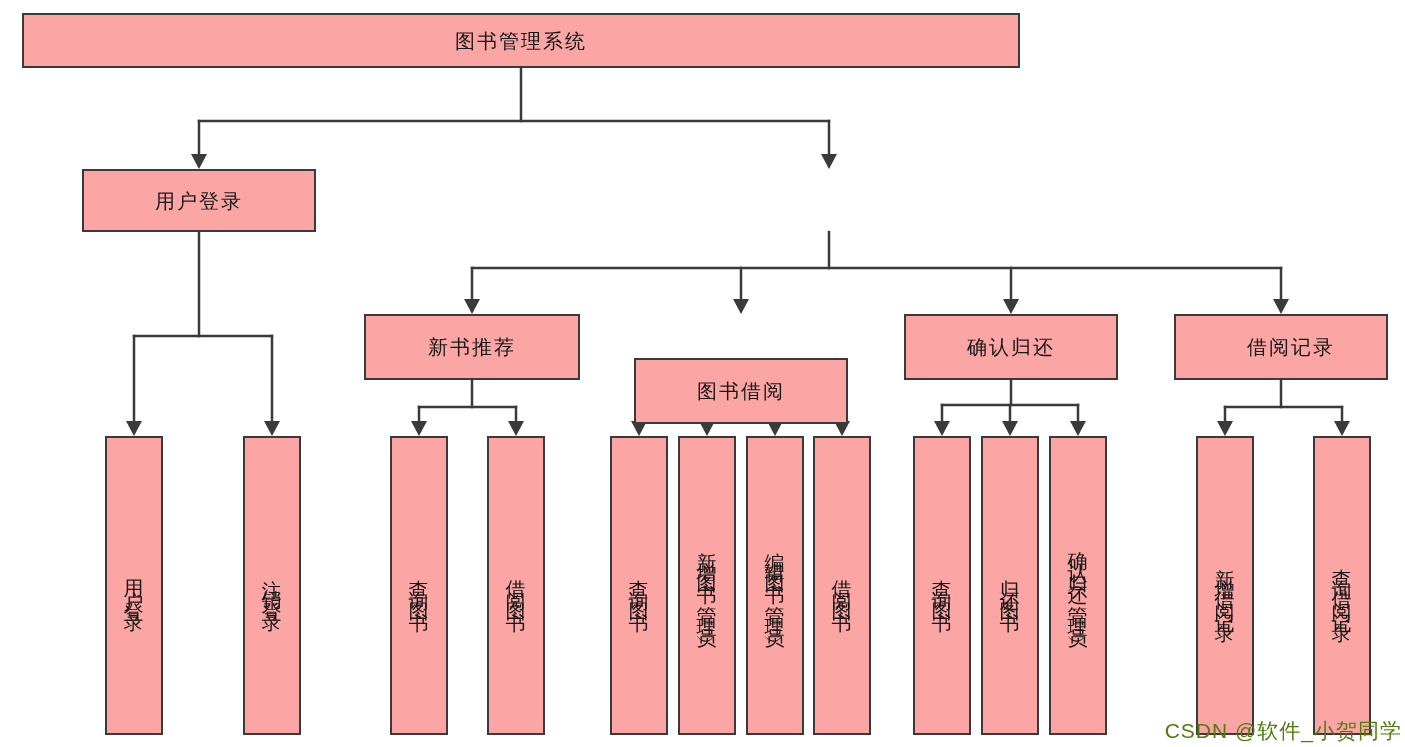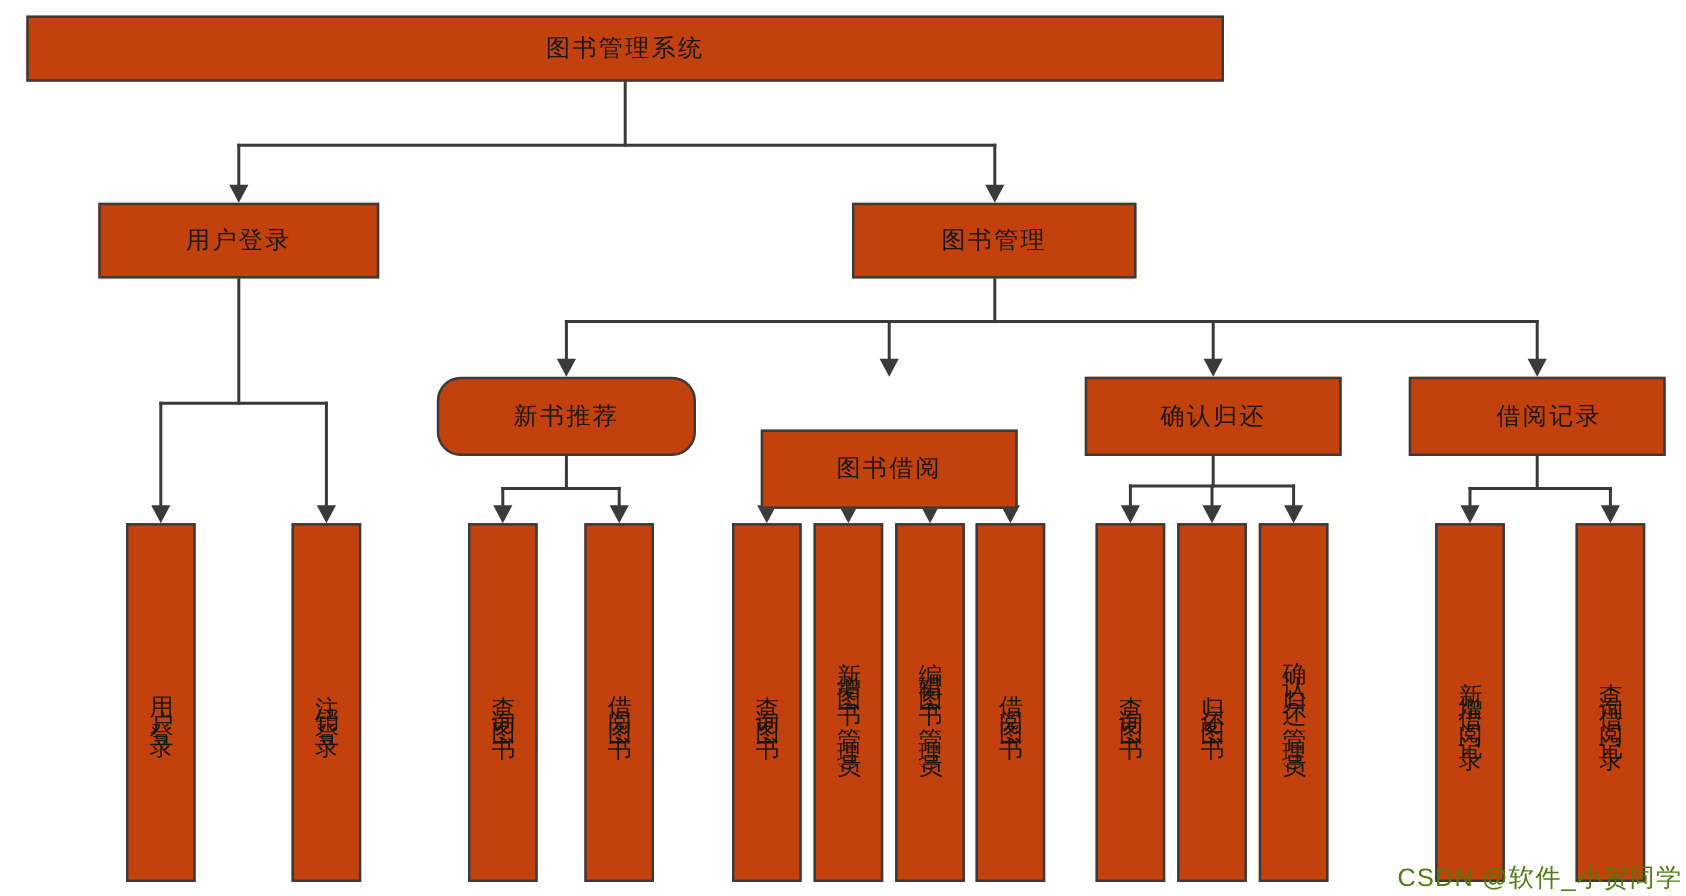--- a/index.html
+++ b/index.html
@@ -3,35 +3,35 @@
 <meta charset="utf-8">
 <style>
   html,body{margin:0;padding:0;background:#fff;}
   *{box-sizing:border-box;}
   .stage{
     position:relative;width:1405px;height:747px;background:#ffffff;overflow:hidden;
     font-family:"Liberation Sans","DejaVu Sans",sans-serif;color:#161616;
   }
   .wires{position:absolute;left:0;top:0;z-index:1;}
   .box{
-    position:absolute;background:#c2410c;border:2.5px solid #3a3a3a;
+    position:absolute;background:#fca5a5;border:2.5px solid #3a3a3a;
     display:flex;align-items:center;justify-content:center;z-index:2;text-align:center;
   }
   .box .lbl{
     font-size:20px;letter-spacing:2px;line-height:1;white-space:nowrap;
   }
   .leaf .lbl{
     writing-mode:vertical-lr;text-orientation:mixed;
     letter-spacing:11px;font-size:20px;line-height:1;
   }
   
   .n-root{left:22px;top:13px;width:998px;height:55px;}
   .n-l2a{left:82px;top:169px;width:234px;height:63px;}
   .n-l2b{left:710px;top:169px;width:237px;height:63px;}
-  .n-l3a{left:364px;top:314px;width:216px;height:66px;border-radius:20px;}
+  .n-l3a{left:364px;top:314px;width:216px;height:66px;}
   .n-l3b{left:634px;top:314px;width:214px;height:66px;margin-top:44px;}
   .n-l3c{left:904px;top:314px;width:214px;height:66px;}
   .n-l3d{left:1174px;top:314px;width:214px;height:66px;padding-left:20px;}
   .leaf{top:436px;width:58px;height:299px;}
   .n-u1{left:105px;} .n-u2{left:243px;}
   .n-n1{left:390px;} .n-n2{left:487px;}
   .n-b1{left:610px;} .n-b2{left:678px;} .n-b3{left:746px;} .n-b4{left:813px;}
   .n-c1{left:913px;} .n-c2{left:981px;} .n-c3{left:1049px;}
   .n-r1{left:1196px;} .n-r2{left:1313px;}
   .watermark{
@@ -110,23 +110,20 @@
     </g>
   </svg>
 
   <div class="box n-root">
     <span class="lbl">图书管理系统</span>
   </div>
 
   <div class="box n-l2a">
     <span class="lbl">用户登录</span>
   </div>
-  <div class="box n-l2b">
-    <span class="lbl">图书管理</span>
-  </div>
 
   <div class="box n-l3a">
     <span class="lbl">新书推荐</span>
   </div>
   <div class="box n-l3b">
     <span class="lbl">图书借阅</span>
   </div>
   <div class="box n-l3c">
     <span class="lbl">确认归还</span>
   </div>

